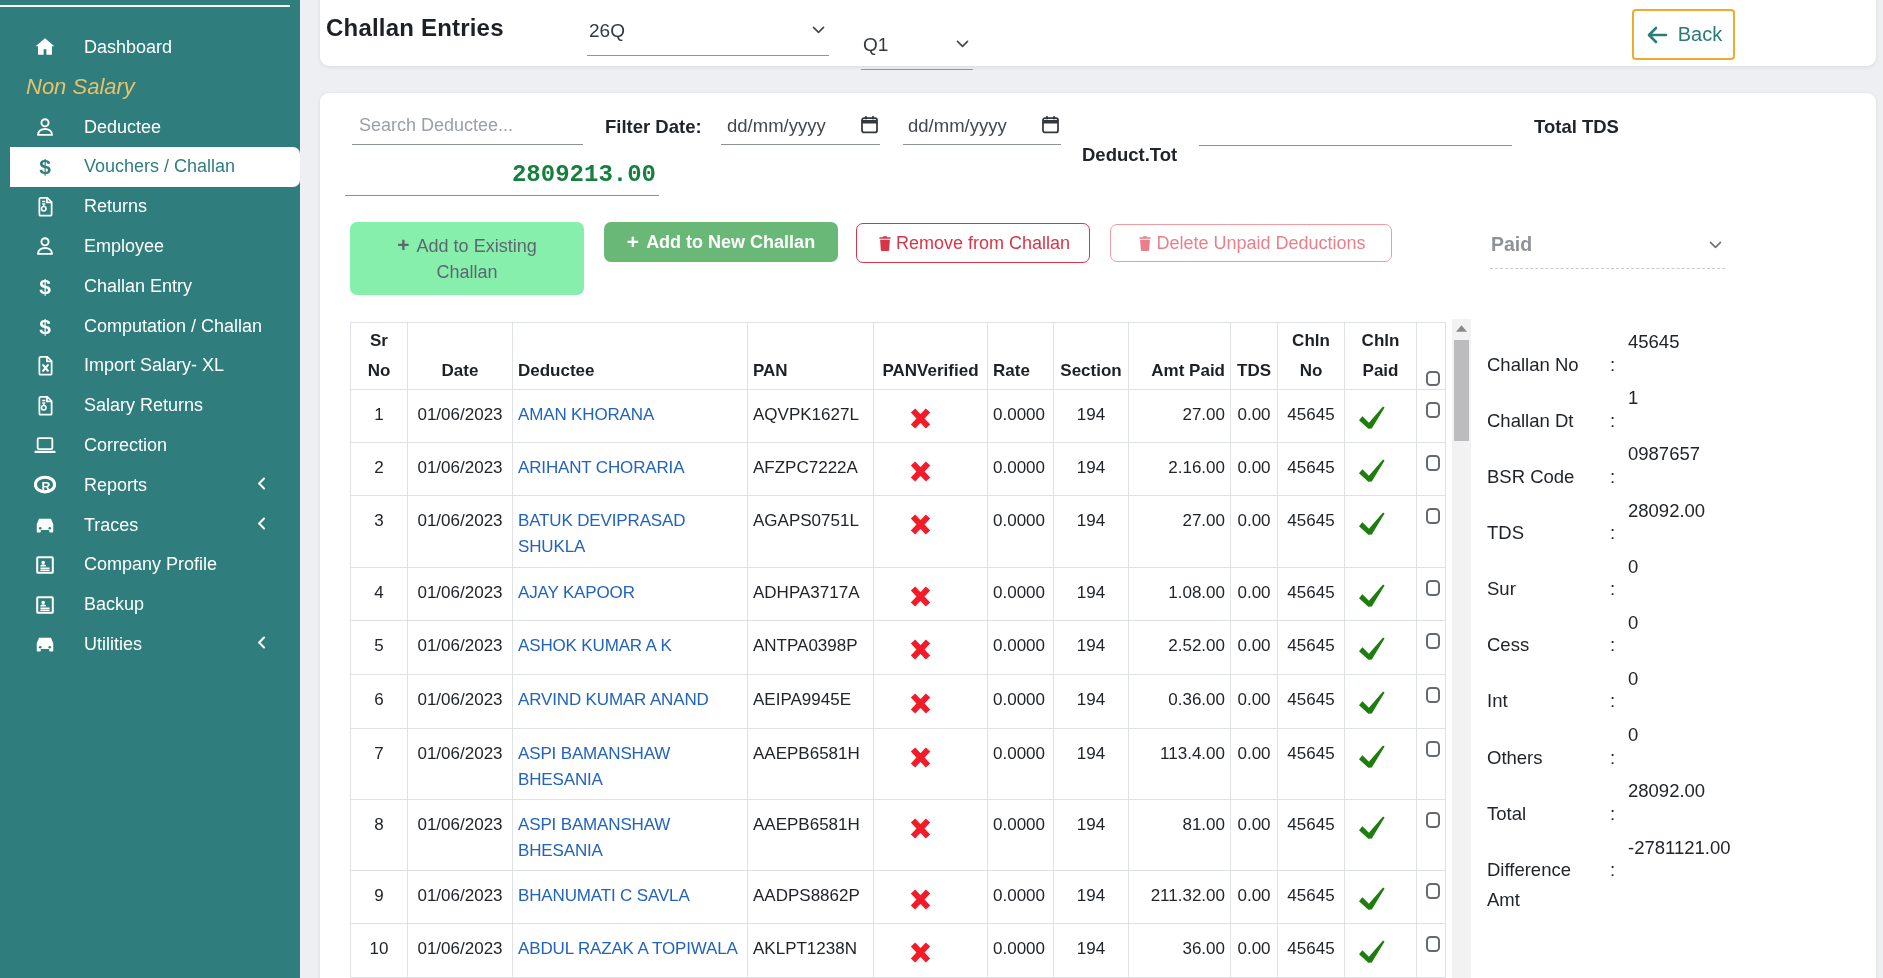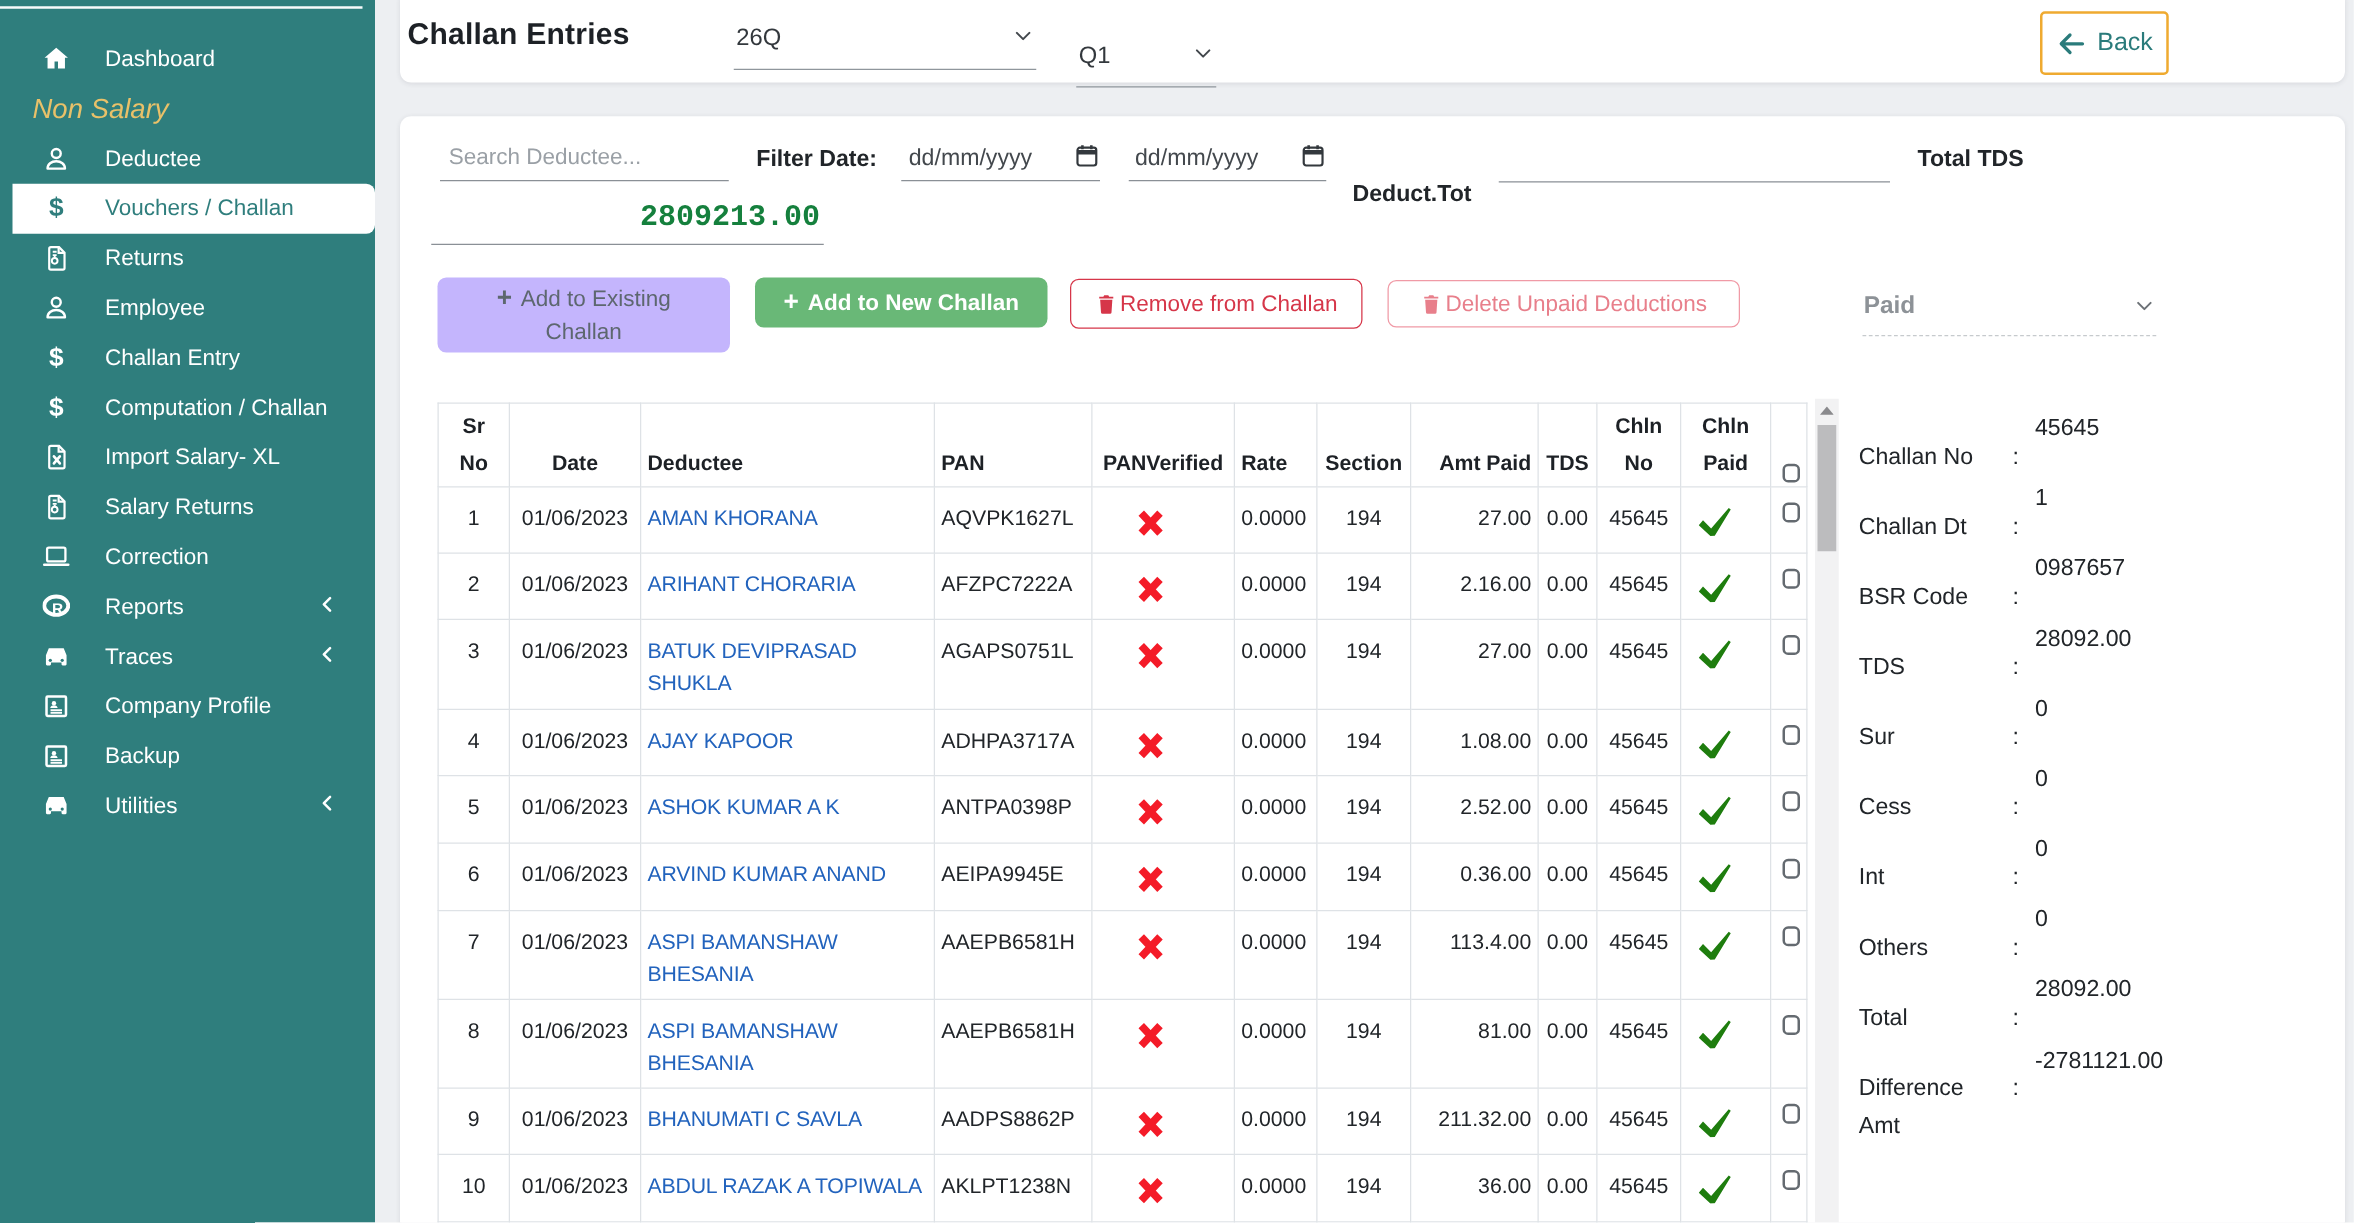--- a/index.html
+++ b/index.html
@@ -30,21 +30,21 @@
 
 .uline { position:absolute; border-bottom:1px solid #8a9096; }
 .ph { position:absolute; font-size:18px; color:#9aa0a6; }
 .blab { position:absolute; font-size:18.5px; font-weight:bold; color:#212529; }
 .dtx { position:absolute; font-size:18.5px; color:#43484d; }
 .grnval { position:absolute; font-size:22.5px; font-weight:bold; color:#1d7c1e; text-align:right; }
 .redval { position:absolute; font-size:24px; font-weight:bold; color:#15803d; text-align:right;font-family:Liberation Mono, monospace; }
 
 
 .btn { position:absolute; border-radius:7px; display:flex; align-items:center; justify-content:center; font-size:18px; }
-.btn-yel { left:350px; top:222px; width:234px; height:60px; background:#c4b5fd; color:#5d676f; flex-direction:column; line-height:26px; }
+.btn-yel { left:350px; top:222px; width:234px; height:73px; background:#86efac; color:#5d676f; flex-direction:column; line-height:26px; }
 .btn-grn { left:604px; top:222px; width:234px; height:40px; background:#69b877; color:#fff; font-weight:bold; }
 .btn-red { left:856px; top:223px; width:234px; height:40px; background:#fff; border:1px solid #d63649; color:#d63649; }
 .btn-pnk { left:1110px; top:224px; width:282px; height:38px; background:#fff; border:1px solid #f09aa6; color:#e87f8b; }
 .paid { position:absolute; left:1491px; top:233px; font-size:19.5px; font-weight:bold; color:#8d9297; }
 .paidline { position:absolute; left:1490px; top:268px; width:235px; border-bottom:1.5px dashed #c6cacd; }
 
 
 table.grid { position:absolute; left:350px; top:322px; border-collapse:collapse; table-layout:fixed; background:#fff; }
 table.grid th, table.grid td { border:1px solid #dee2e6; font-size:17px; vertical-align:top; padding:12px 5px 0 5px; line-height:26px; overflow:hidden; }
 table.grid th { font-weight:bold; color:#1d2126; vertical-align:bottom; padding:2px 5px 3px 5px; line-height:30px; }

